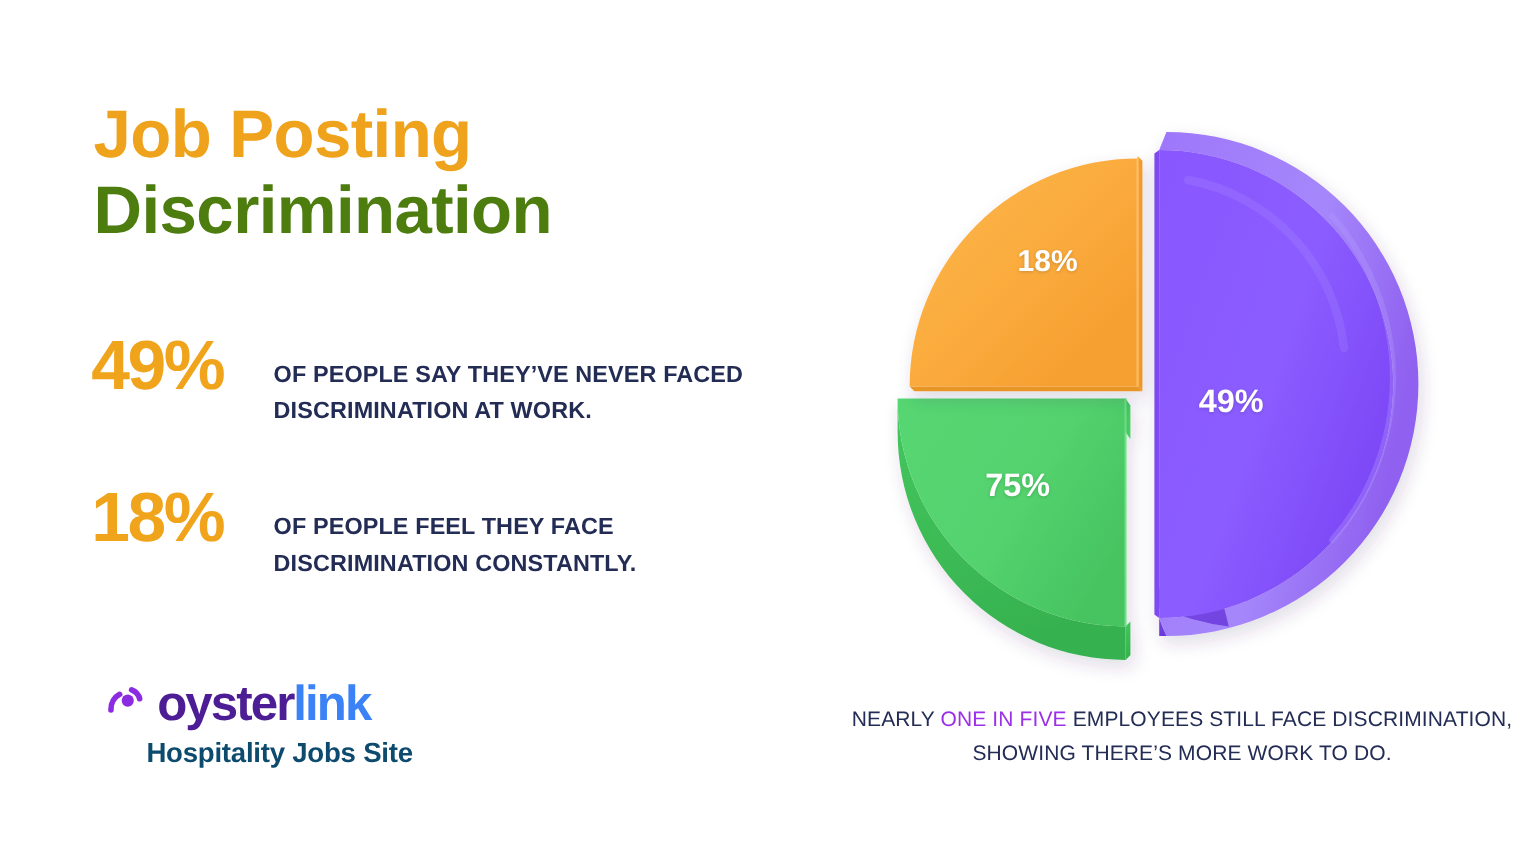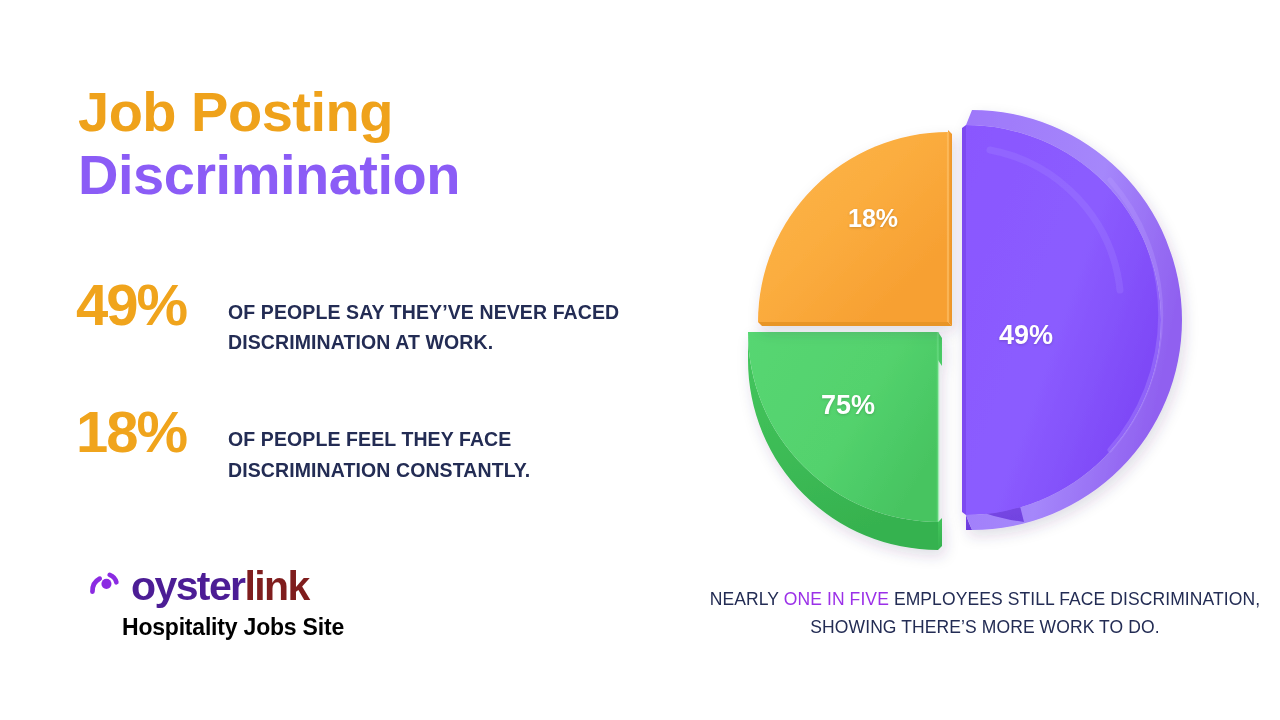--- a/index.html
+++ b/index.html
@@ -43,21 +43,21 @@
     font-size: 56px;
     font-weight: bold;
     color: #EFA21B;
     letter-spacing: -0.5px;
     margin-bottom: 7px;
   }
   .title-line-2 {
     display: block;
     font-size: 56px;
     font-weight: bold;
-    color: #8b5cf6;
+    color: #4d7c0f;
     letter-spacing: -0.5px;
   }
 
   .stats-block {
     position: absolute;
     left: 76px;
     top: 252px;
     width: 600px;
   }
   .stat-row {
@@ -101,26 +101,26 @@
     flex: 0 0 36px;
     display: block;
   }
   .logo-text {
     font-size: 41px;
     font-weight: bold;
     letter-spacing: -1.6px;
     line-height: 1;
   }
   .logo-oyster { color: #4c1d95; }
-  .logo-link { color: #7f1d1d; }
+  .logo-link { color: #3b82f6; }
   .logo-tagline {
     margin-top: 7px;
     font-size: 23px;
     font-weight: bold;
-    color: #000000;
+    color: #0c4a6e;
     text-align: center;
     width: 290px;
     letter-spacing: -0.2px;
   }
 
   
   .chart-panel {
     position: absolute;
     left: 690px;
     top: 0;

